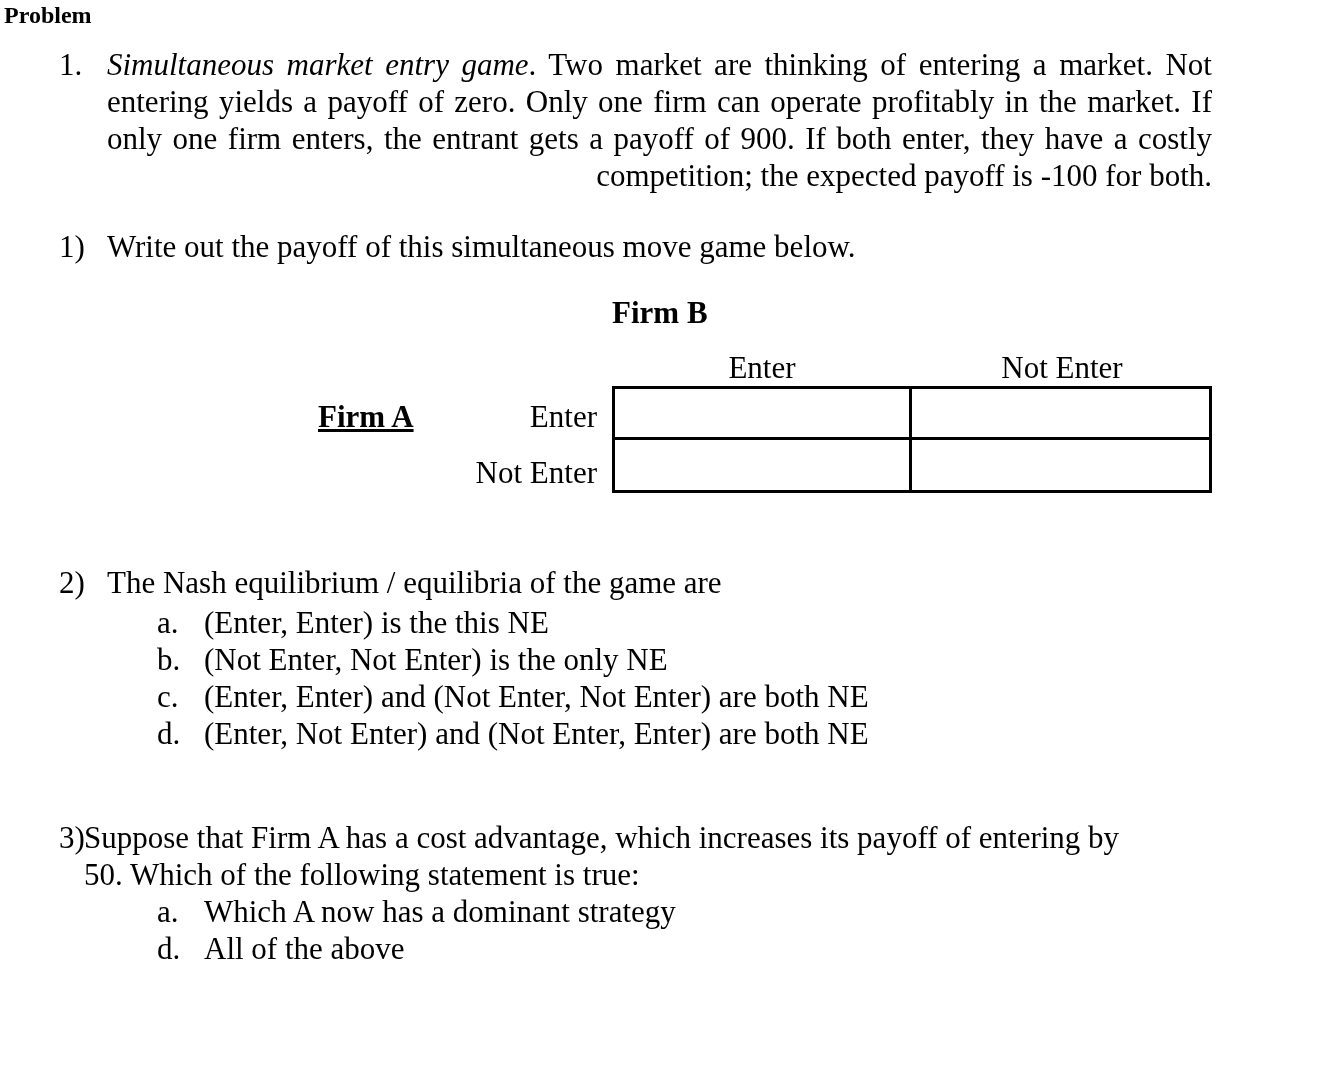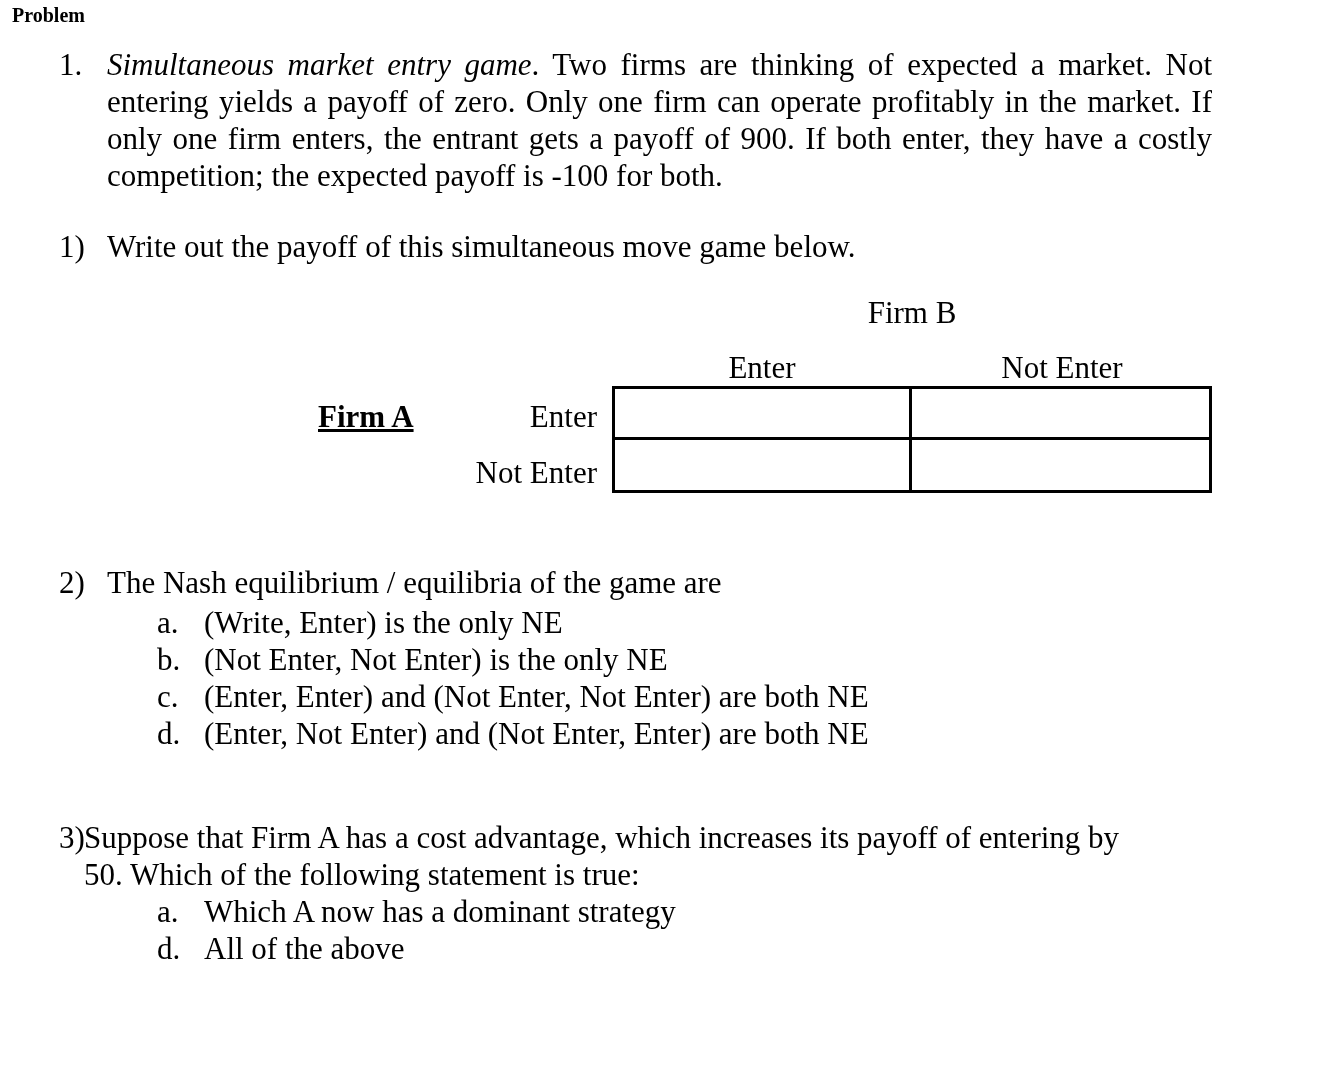--- a/index.html
+++ b/index.html
@@ -10,46 +10,46 @@
     background: #ffffff;
     color: #000000;
     font-family: "Liberation Serif", "DejaVu Serif", serif;
     font-size: 31px;
     line-height: 37px;
     overflow: hidden;
   }
   .doc-title {
     position: absolute;
     top: 0;
-    left: 12px;
+    left: 4px;
     margin: 0;
-    font-size: 20px;
+    font-size: 24px;
     line-height: 30px;
     font-weight: bold;
   }
   .block { position: absolute; left: 0; width: 1332px; }
   .num { position: absolute; left: 59px; top: 0; }
   .para { margin-left: 107px; width: 1105px; }
   .jline {
     height: 37px;
     overflow: hidden;
     text-align: justify;
     text-align-last: justify;
   }
-  .lline { height: 37px; overflow: hidden; }
+  .lline { height: 37px; overflow: hidden; text-align: right; }
   .q-text { margin-left: 107px; height: 37px; }
   .q-line { margin-left: 84px; height: 37px; }
   .options { }
   .option-row { margin-left: 157px; height: 37px; }
   .option-letter { display: inline-block; width: 47px; }
   .gap3 { margin-top: 3px; }
   
   .firm-b-label {
     position: absolute; left: 612px; top: 294px; width: 600px;
-    text-align: center; font-weight: normal;
+    font-weight: bold;
   }
   .colh { position: absolute; top: 349px; width: 300px; text-align: center; }
   .colh.c1 { left: 612px; }
   .colh.c2 { left: 912px; }
   .firm-a-label { position: absolute; left: 318px; top: 398px; font-weight: bold; text-decoration: underline; }
   .rowh { position: absolute; left: 380px; width: 217px; text-align: right; }
   .rowh.r1 { top: 398px; }
   .rowh.r2 { top: 454px; }
   .ptable {
     position: absolute; left: 612px; top: 386px;
@@ -68,21 +68,21 @@
 </head>
 <body>
 
 <div class="page">
 
   <h1 class="doc-title">Problem</h1>
 
   <div class="block" style="top:46px">
     <span class="num">1.</span>
     <div class="para">
-      <div class="jline"><i>Simultaneous market entry game</i><span>. Two firms are thinking of expected a market. Not</span></div>
+      <div class="jline"><i>Simultaneous market entry game</i><span>. Two market are thinking of entering a market. Not</span></div>
       <div class="jline">entering yields a payoff of zero. Only one firm can operate profitably in the market. If</div>
       <div class="jline">only one firm enters, the entrant gets a payoff of 900. If both enter, they have a costly</div>
       <div class="lline">competition; the expected payoff is -100 for both.</div>
     </div>
   </div>
 
   <div class="block" style="top:228px">
     <span class="num">1)</span>
     <div class="q-text">Write out the payoff of this simultaneous move game below.</div>
   </div>
@@ -98,21 +98,21 @@
     <div class="cell"></div>
     <div class="cell lastcol"></div>
     <div class="cell lastrow"></div>
     <div class="cell lastcol lastrow"></div>
   </div>
 
   <div class="block" style="top:564px">
     <span class="num">2)</span>
     <div class="q-text">The Nash equilibrium / equilibria of the game are</div>
     <div class="options gap3">
-      <div class="option-row"><span class="option-letter">a.</span><span>(Write, Enter) is the only NE</span></div>
+      <div class="option-row"><span class="option-letter">a.</span><span>(Enter, Enter) is the this NE</span></div>
       <div class="option-row"><span class="option-letter">b.</span><span>(Not Enter, Not Enter) is the only NE</span></div>
       <div class="option-row"><span class="option-letter">c.</span><span>(Enter, Enter) and (Not Enter, Not Enter) are both NE</span></div>
       <div class="option-row"><span class="option-letter">d.</span><span>(Enter, Not Enter) and (Not Enter, Enter) are both NE</span></div>
     </div>
   </div>
 
   <div class="block" style="top:819px">
     <span class="num">3)</span>
     <div class="q-line">Suppose that Firm A has a cost advantage, which increases its payoff of entering by</div>
     <div class="q-line">50. Which of the following statement is true:</div>

